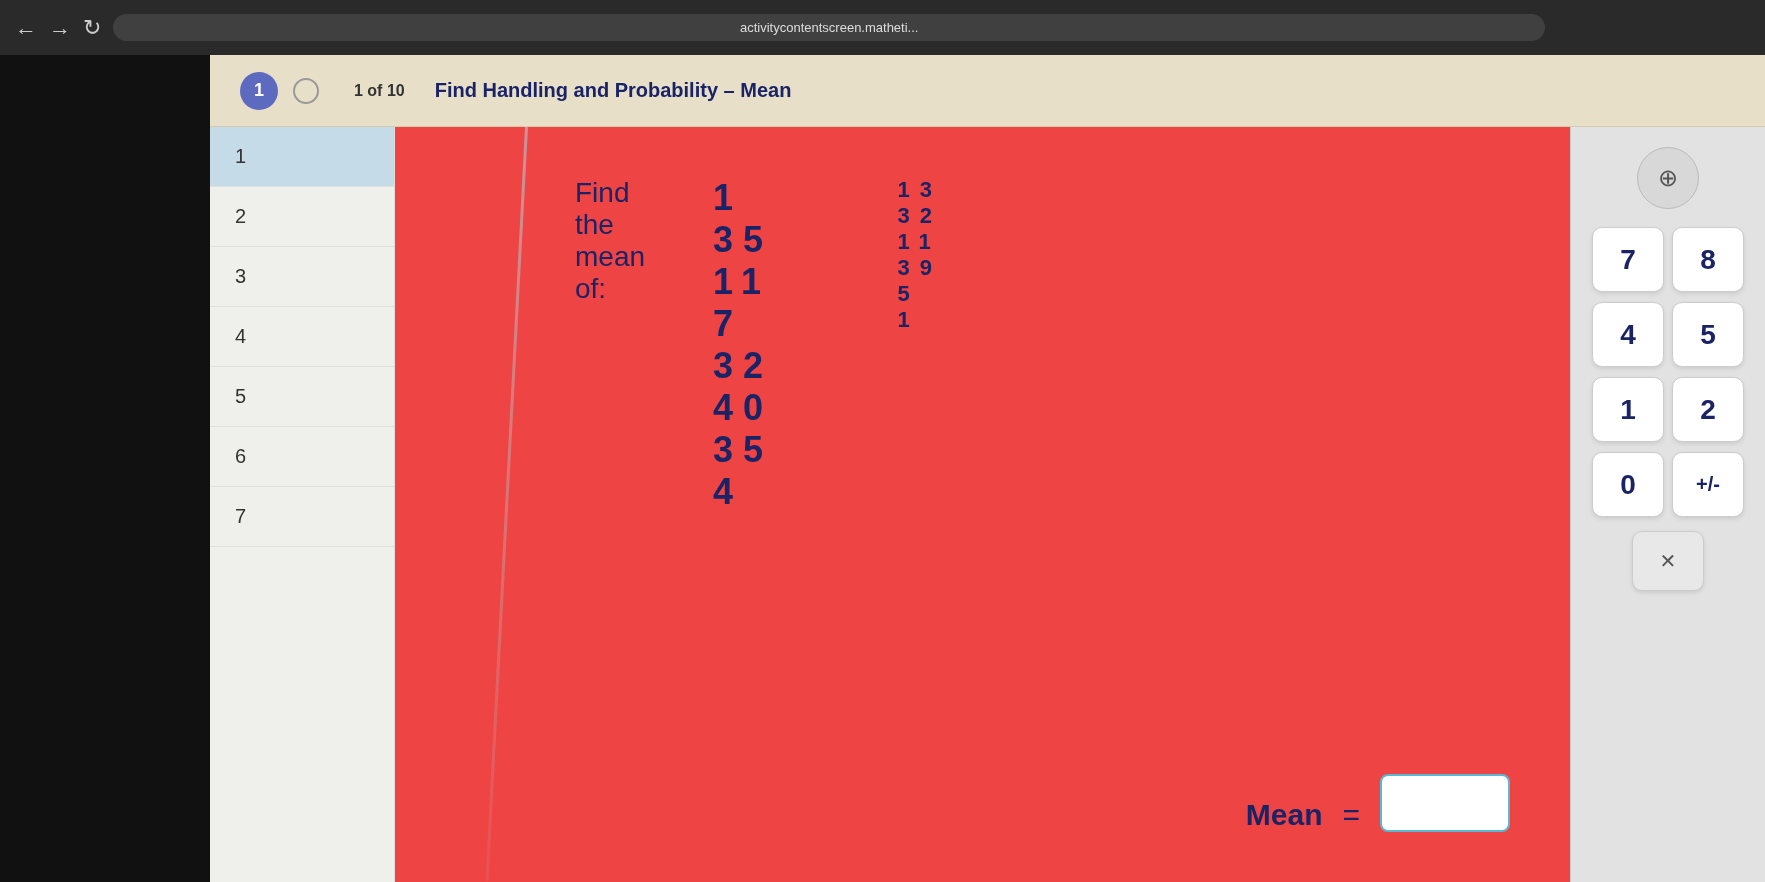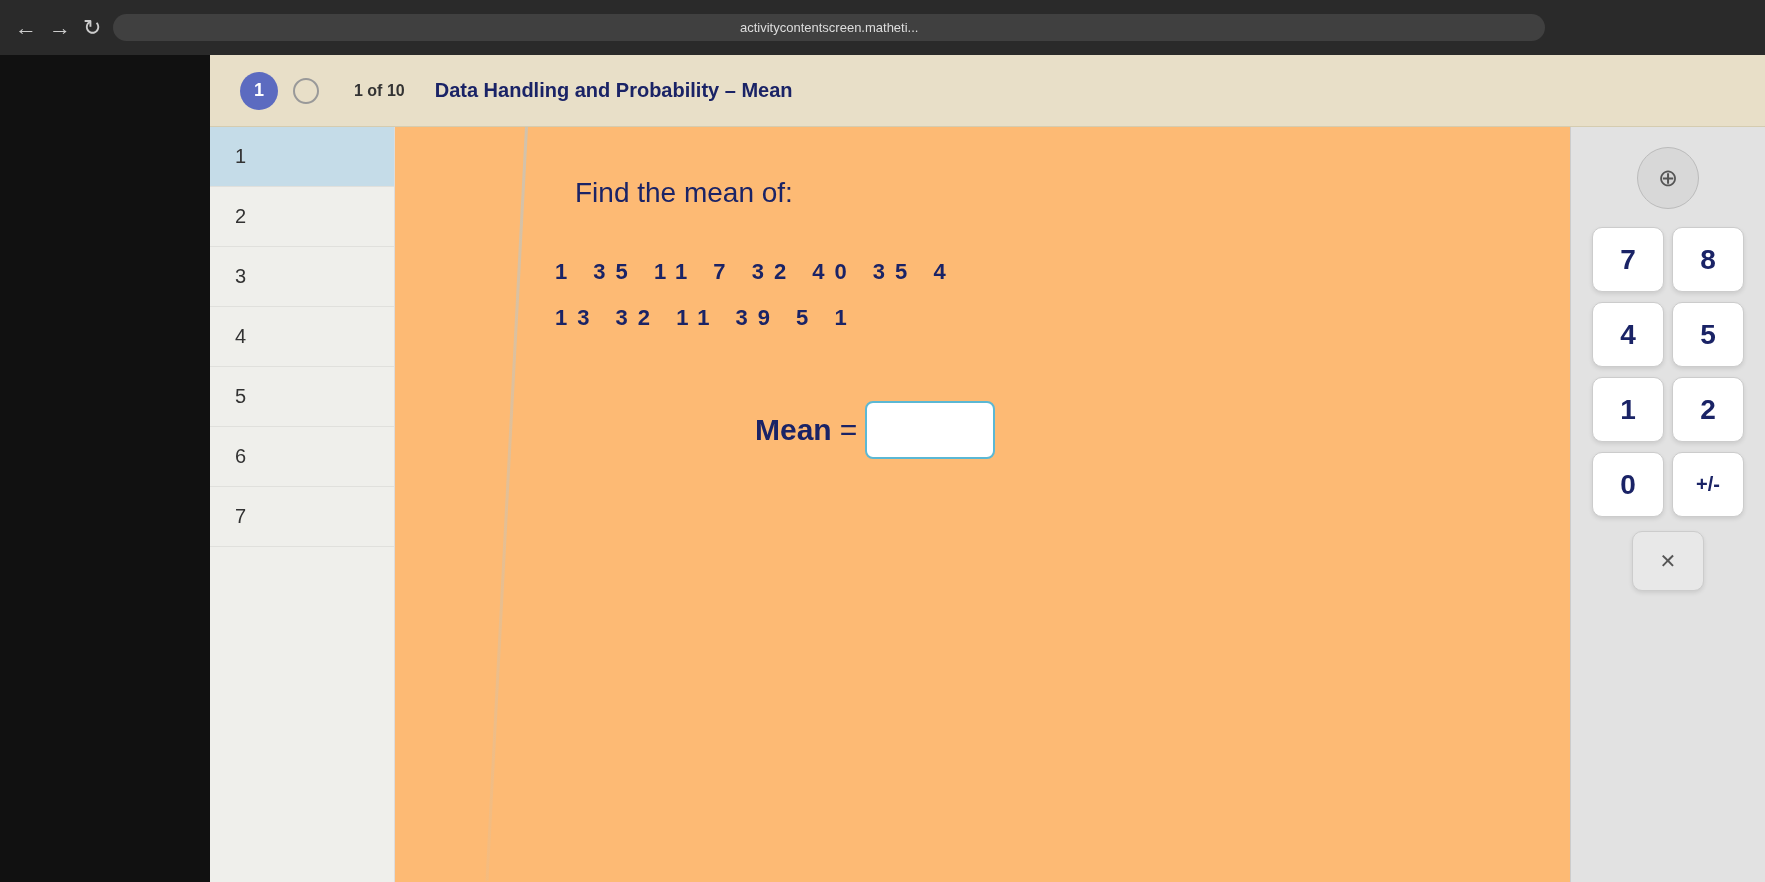--- a/index.html
+++ b/index.html
@@ -24,46 +24,46 @@
 </div>
 
 <div style="width:210px;background:#111;flex-shrink:0;margin-top:55px;height:827px;"></div>
 
 <div style="flex:1;margin-top:55px;display:flex;flex-direction:column;background:#f9f9f7;height:827px;">
 
   <div style="background:#e8dfc8;padding:15px 30px;display:flex;align-items:center;gap:15px;min-height:72px;border-bottom:1px solid #d5ccb0;">
     <div style="background:#5c6bc0;color:white;font-size:18px;font-weight:bold;width:38px;height:38px;border-radius:50%;display:flex;align-items:center;justify-content:center;">1</div>
     <div style="width:26px;height:26px;border:2px solid #999;border-radius:50%;background:transparent;"></div>
     <div style="font-size:16px;color:#333;font-weight:600;margin-left:20px;">1 of 10</div>
-    <div style="font-size:20px;font-weight:bold;color:#1a2366;margin-left:15px;">Data Handling and Probability – Mean</div>
+    <div style="font-size:20px;font-weight:bold;color:#1a2366;margin-left:15px;">Find Handling and Probability – Mean</div>
   </div>
 
   <div style="flex:1;display:flex;flex-direction:row;overflow:hidden;">
 
     <div style="width:185px;background:#efefeb;border-right:1px solid #ddd;flex-shrink:0;">
       <div style="padding:18px 25px;font-size:20px;color:#333;border-bottom:1px solid #e0e0dc;background:#c5dce8;">1</div>
       <div style="padding:18px 25px;font-size:20px;color:#333;border-bottom:1px solid #e0e0dc;">2</div>
       <div style="padding:18px 25px;font-size:20px;color:#333;border-bottom:1px solid #e0e0dc;">3</div>
       <div style="padding:18px 25px;font-size:20px;color:#333;border-bottom:1px solid #e0e0dc;">4</div>
       <div style="padding:18px 25px;font-size:20px;color:#333;border-bottom:1px solid #e0e0dc;">5</div>
       <div style="padding:18px 25px;font-size:20px;color:#333;border-bottom:1px solid #e0e0dc;">6</div>
       <div style="padding:18px 25px;font-size:20px;color:#333;border-bottom:1px solid #e0e0dc;">7</div>
     </div>
 
-    <div style="flex:1;padding:50px 60px;display:flex;flex-direction:column;background:#fdba74;position:relative;">
+    <div style="flex:1;padding:50px 60px;display:flex;flex-direction:row;background:#ef4444;position:relative;">
 
       <div style="position:absolute;top:0;left:130px;width:3px;height:100%;background:linear-gradient(to bottom,rgba(180,200,210,0.6),rgba(180,200,210,0.1));transform:rotate(3deg);transform-origin:top center;pointer-events:none;"></div>
 
       <div style="font-size:28px;color:#1a2366;margin-bottom:50px;margin-left:120px;">Find the mean of:</div>
 
-      <div style="font-size:22px;color:#1a2366;font-weight:600;margin-left:100px;margin-bottom:20px;letter-spacing:10px;">1    35    11    7    32    40    35    4</div>
+      <div style="font-size:36px;color:#1a2366;font-weight:600;margin-left:68px;margin-bottom:20px;letter-spacing:10px;">1    35    11    7    32    40    35    4</div>
 
       <div style="font-size:22px;color:#1a2366;font-weight:600;margin-left:100px;margin-bottom:70px;letter-spacing:10px;">13    32    11    39    5    1</div>
 
-      <div style="display:flex;align-items:center;gap:8px;margin-left:300px;">
+      <div style="display:flex;align-items:flex-end;gap:20px;margin-left:300px;">
         <span style="font-size:30px;color:#1a2366;font-weight:600;">Mean</span>
         <span style="font-size:30px;color:#1a2366;">=</span>
         <input type="text" style="width: 130px; height: 58px; border: 2.5px solid rgb(91, 184, 212); border-radius: 8px; background: white; font-size: 24px; text-align: center; outline: none; color: rgb(26, 35, 102);">
       </div>
     </div>
 
     <div style="width:195px;background:#e2e2e2;border-left:1px solid #ccc;padding:20px 12px;display:flex;flex-direction:column;align-items:center;gap:10px;flex-shrink:0;">
 
       <button style="width:62px;height:62px;border-radius:50%;background:#d8d8d8;border:1px solid #bbb;font-size:24px;cursor:pointer;color:#555;display:flex;align-items:center;justify-content:center;margin-bottom:8px;">⊕</button>
 

